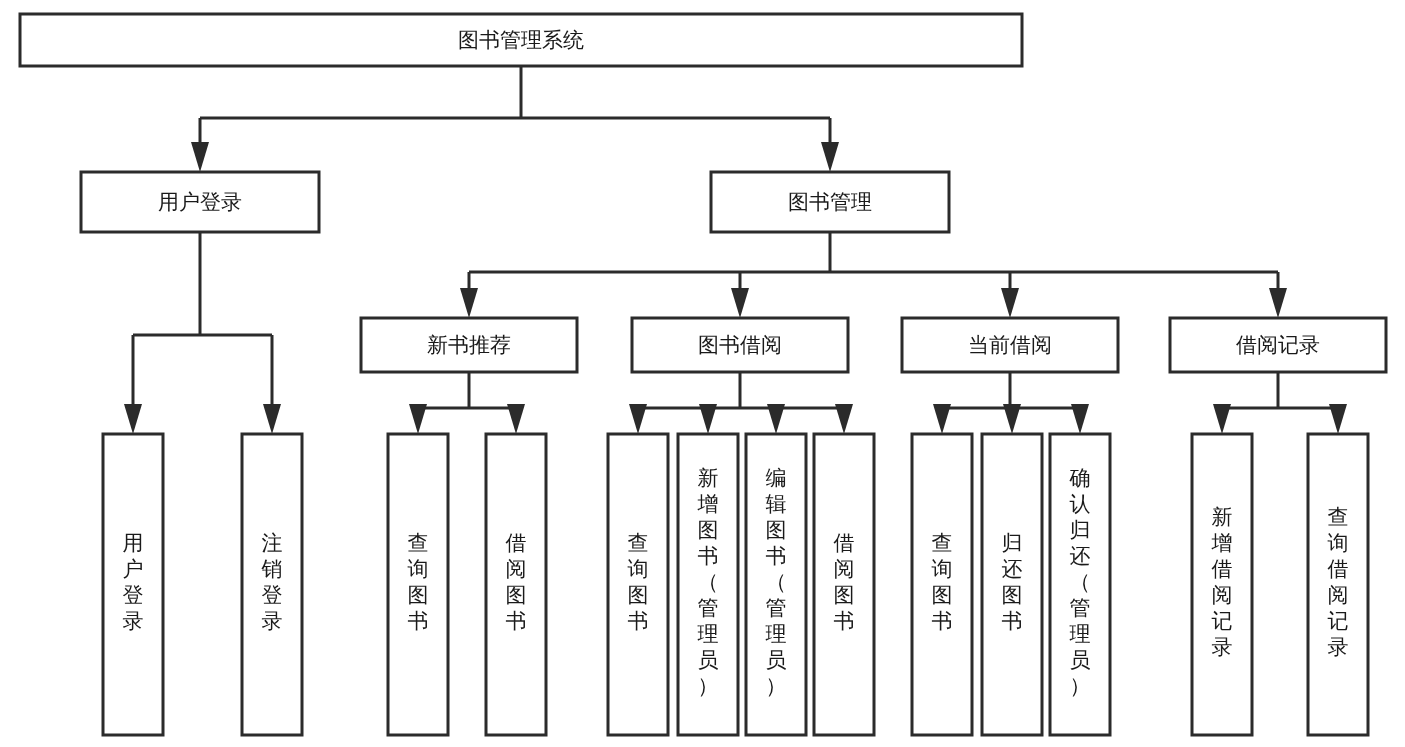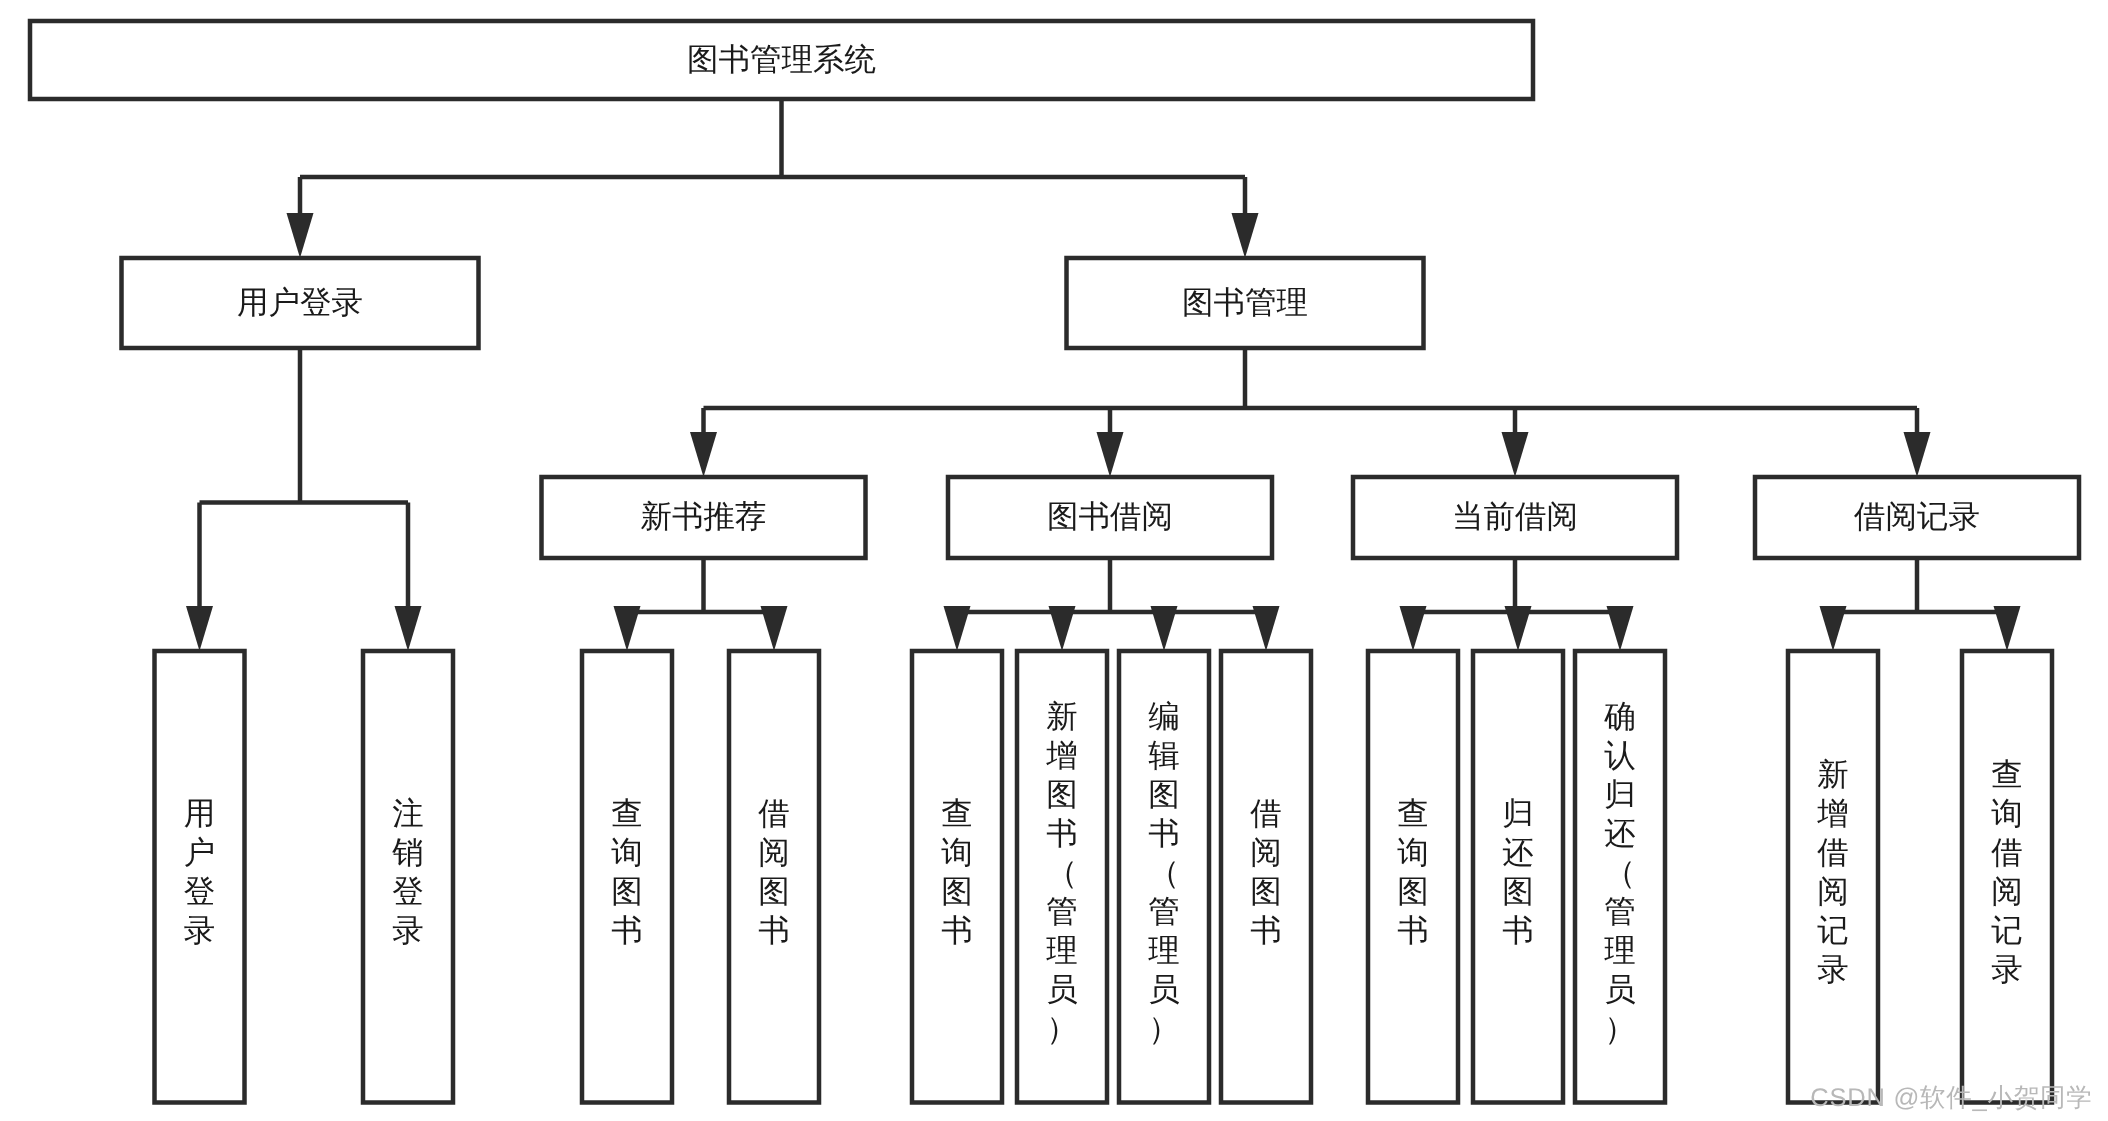--- a/index.html
+++ b/index.html
@@ -207,15 +207,14 @@
           <rect x="1192" y="434" width="60" height="301" class="node-box"></rect>
           <text x="1222" y="523.5" class="node-label-vertical"><tspan x="1222" dy="0">新</tspan><tspan x="1222" dy="26">增</tspan><tspan x="1222" dy="26">借</tspan><tspan x="1222" dy="26">阅</tspan><tspan x="1222" dy="26">记</tspan><tspan x="1222" dy="26">录</tspan></text>
         </g>
         <g>
           <rect x="1308" y="434" width="60" height="301" class="node-box"></rect>
           <text x="1338" y="523.5" class="node-label-vertical"><tspan x="1338" dy="0">查</tspan><tspan x="1338" dy="26">询</tspan><tspan x="1338" dy="26">借</tspan><tspan x="1338" dy="26">阅</tspan><tspan x="1338" dy="26">记</tspan><tspan x="1338" dy="26">录</tspan></text>
         </g>
       </g>
   </svg>
 
-  <div class="watermark">CSDN @软件_小贺同学</div>
 
 </div>
 
 </body></html>

